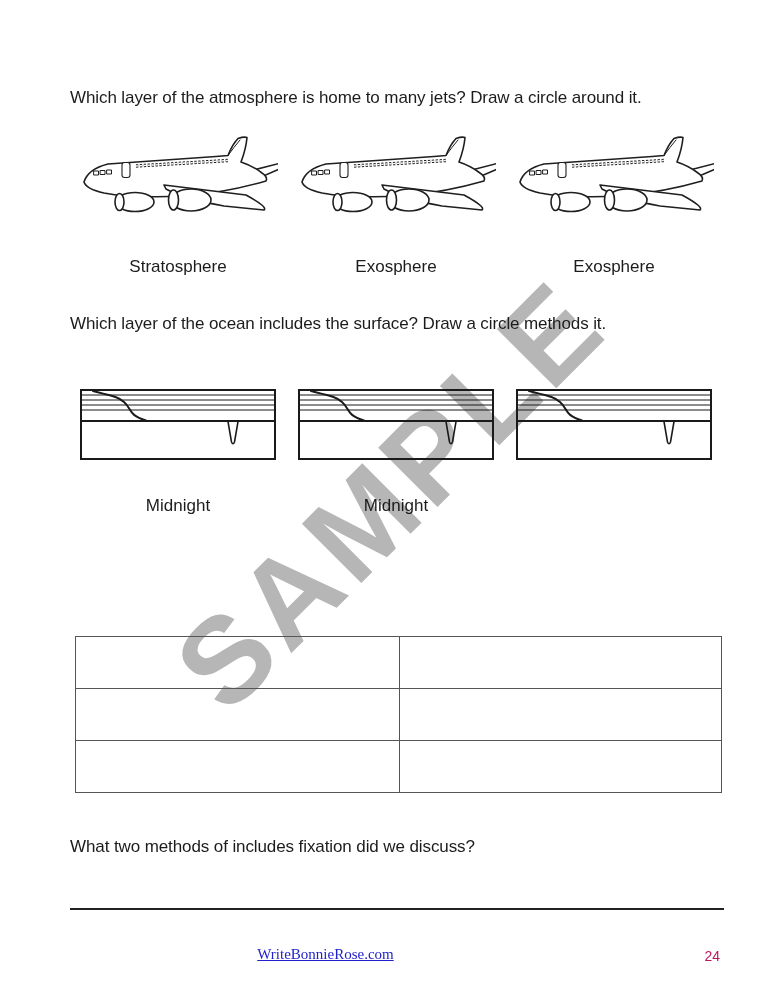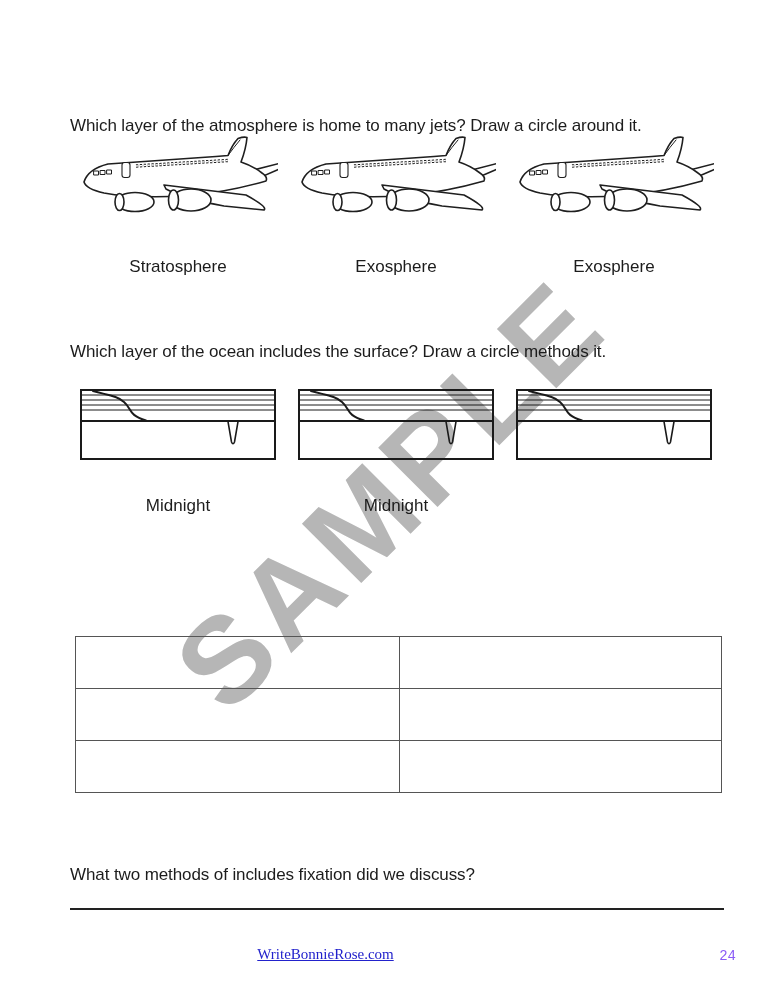--- a/index.html
+++ b/index.html
@@ -3,42 +3,42 @@
 <meta charset="utf-8">
 <style>
   html,body{margin:0;padding:0;background:#fff;}
   .page{position:relative;width:768px;height:994px;background:#ffffff;overflow:hidden;
         font-family:"Liberation Sans",sans-serif;color:#1c1c1c;}
   
   .watermark{position:absolute;left:40px;top:415px;width:700px;height:160px;line-height:160px;
         text-align:center;font-size:122px;font-weight:600;letter-spacing:6px;color:#b6b6b6;
         transform:rotate(-45deg);transform-origin:center;z-index:0;white-space:nowrap;user-select:none;}
   .content{position:absolute;inset:0;z-index:1;}
-  .question{position:absolute;left:70px;font-size:17px;letter-spacing:-0.1px;white-space:nowrap;margin-top:28px;}
+  .question{position:absolute;left:70px;font-size:17px;letter-spacing:-0.1px;white-space:nowrap;}
   #q1{top:88px}
   #q2{top:314px}
   #q3{top:574px}
   #q4{top:837px}
   .row3{position:absolute;left:69px;width:654px;display:flex;}
   .cell{width:218px;display:flex;justify-content:center;align-items:flex-start;}
   .planes-row{top:135px}
   .atm-labels{top:257px}
   .ocean-row{top:389px}
   .ocean-labels{top:496px}
   .opt-label{font-size:17px;}
   table.wtable{position:absolute;left:75px;top:636px;width:647px;border-collapse:collapse;}
   table.wtable td{border:1.6px solid #555;height:51px;padding:0;background:transparent;}
   td.c1{width:325px}
   td.c2{width:322px}
   .answer-line{position:absolute;left:70px;top:908px;width:654px;height:0;border-top:2px solid #222;}
   .footer{position:absolute;top:946px;left:0;width:651px;text-align:center;
           font-family:"Liberation Serif",serif;font-size:15px;}
   .footer a{text-decoration:underline;}
-  .page-number{position:absolute;top:948px;right:32px;font-family:Liberation Mono, monospace;
-          font-size:14px;color:#8b5cf6;}
+  .page-number{position:absolute;top:948px;right:48px;font-family:Liberation Sans, sans-serif;
+          font-size:14px;color:#be185d;}
   svg.art{display:block;}
   .defs{position:absolute;width:0;height:0;overflow:hidden;}
 </style>
 </head>
 <body>
 
 <svg class="defs" aria-hidden="true">
   <defs>
     <symbol id="plane-art" viewBox="0 0 200 84">
       <g stroke="#1f1f1f" fill="#ffffff" stroke-width="1.6" stroke-linejoin="round" stroke-linecap="round">

